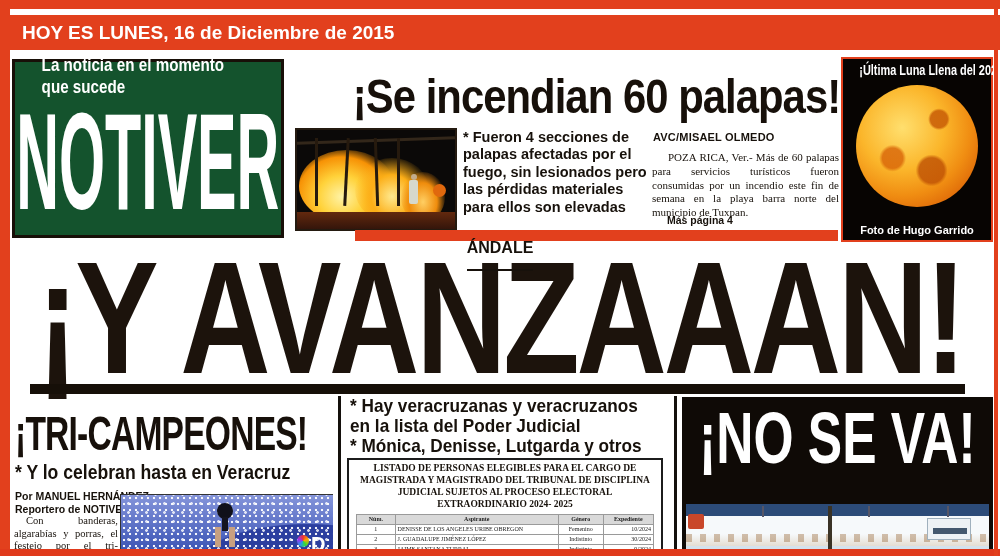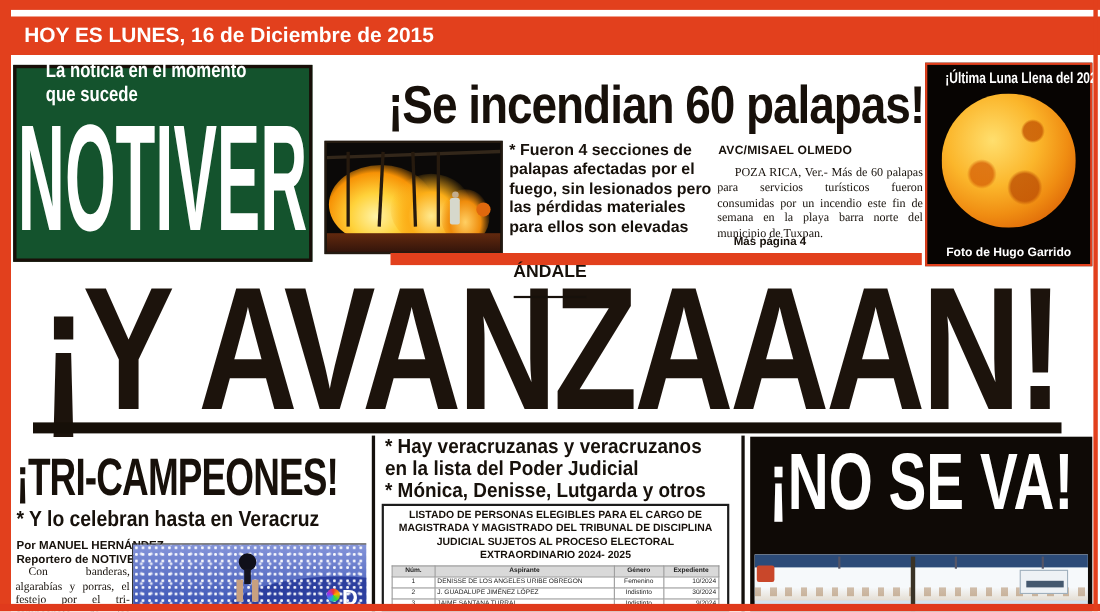--- a/index.html
+++ b/index.html
@@ -104,21 +104,21 @@
   #trophy-arms{position:absolute;left:94px;top:32px;width:20px;height:20px;
                background:linear-gradient(90deg,#c8a080 30%,rgba(0,0,0,0) 31% 69%,#c8a080 70%);}
   #confetti-logo{position:absolute;left:176px;top:40px;width:12px;height:12px;border-radius:50%;
                  background:conic-gradient(#e33,#fa0,#3d3,#29e,#93e,#e33);}
   #confetti-letter{position:absolute;left:190px;top:38px;color:#fff;font-weight:bold;font-size:20px;}
 
   
   .bullet-line{left:350px;font-size:18.5px;font-weight:bold;line-height:1;white-space:nowrap;
                transform:scaleX(.93);transform-origin:left top;}
   #table-box{left:347px;top:458px;width:316px;height:98px;border:2px solid #1c1c1c;background:#fff;
-             box-sizing:border-box;padding:3px 7px 0 7px;overflow:hidden;}
+             box-sizing:border-box;padding:3px 7px 0 7px;overflow:hidden;font-family:Liberation Serif, serif;}
   #table-title{font-size:9.5px;font-weight:bold;text-align:center;line-height:1.25;}
   #listado{width:100%;border-collapse:collapse;margin-top:3px;font-size:6px;color:#222;}
   #listado th,#listado td{border:1px solid #9a9a9a;padding:1px 2px;height:7px;}
   #listado th{background:#d9d9d9;font-weight:bold;text-align:center;}
   #listado td.c-num{width:13%;text-align:center;}
   #listado td.c-asp{width:55%;text-align:left;}
   #listado td.c-gen{width:15%;text-align:center;}
   #listado td.c-exp{width:17%;text-align:right;}
 
   

